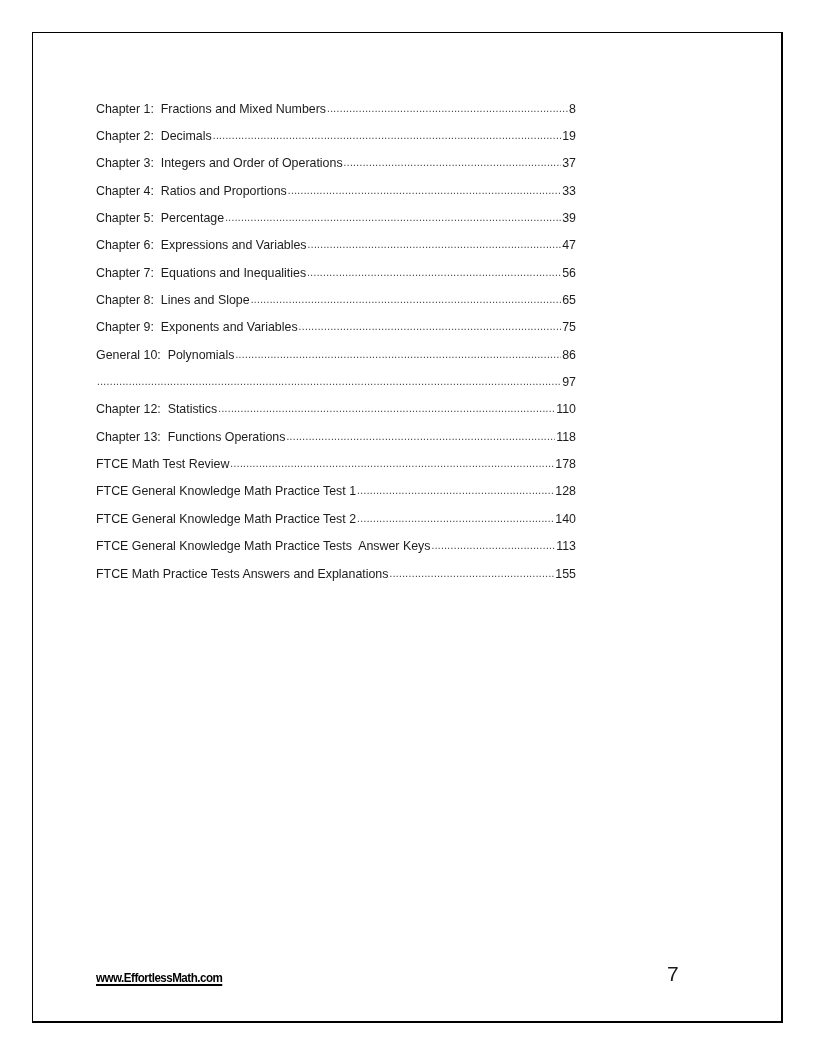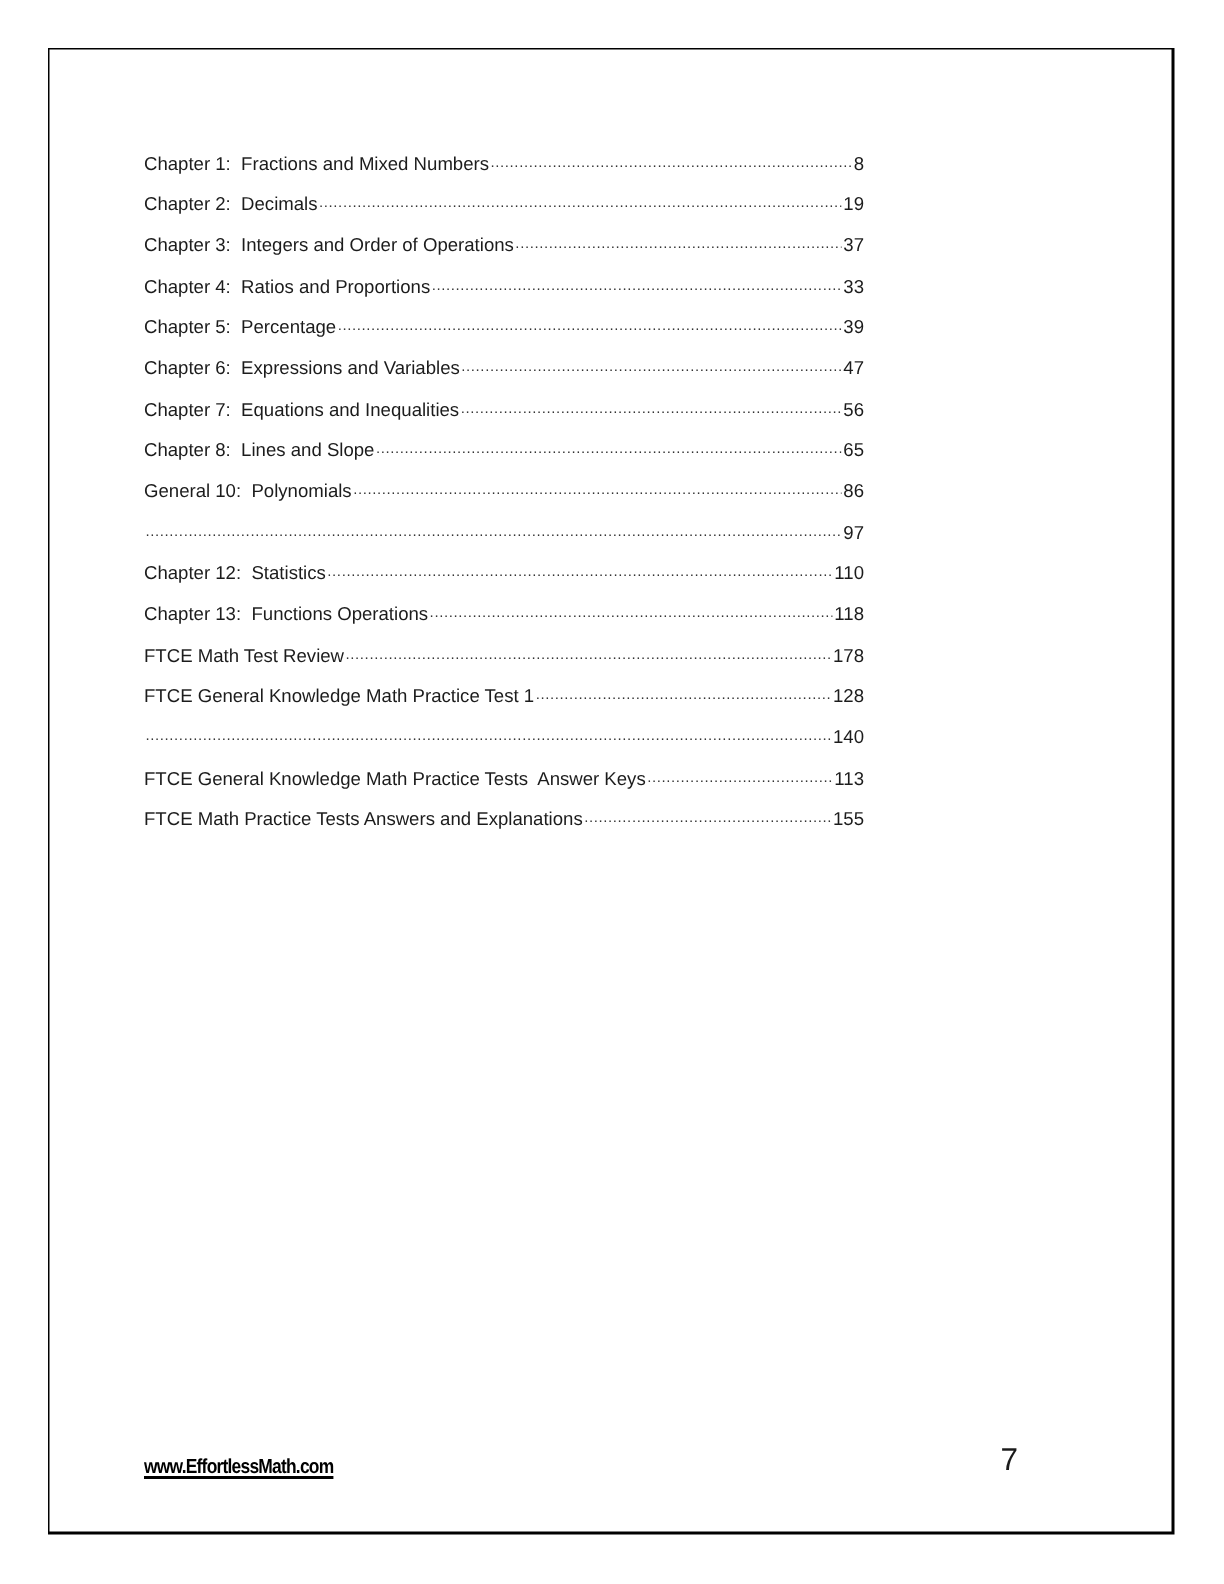--- a/index.html
+++ b/index.html
@@ -128,20 +128,25 @@
     <span class="toc-title">Chapter 7:  Equations and Inequalities</span>
     <span class="toc-leader"></span>
     <span class="toc-page">56</span>
   </li>
   <li class="toc-entry">
     <span class="toc-title">Chapter 8:  Lines and Slope</span>
     <span class="toc-leader"></span>
     <span class="toc-page">65</span>
   </li>
   <li class="toc-entry">
+    <span class="toc-title">Chapter 9:  Exponents and Variables</span>
+    <span class="toc-leader"></span>
+    <span class="toc-page">75</span>
+  </li>
+  <li class="toc-entry">
     <span class="toc-title">General 10:  Polynomials</span>
     <span class="toc-leader"></span>
     <span class="toc-page">86</span>
   </li>
   <li class="toc-entry">
     <span class="toc-leader"></span>
     <span class="toc-page">97</span>
   </li>
   <li class="toc-entry">
     <span class="toc-title">Chapter 12:  Statistics</span>
@@ -157,20 +162,21 @@
     <span class="toc-title">FTCE Math Test Review</span>
     <span class="toc-leader"></span>
     <span class="toc-page">178</span>
   </li>
   <li class="toc-entry">
     <span class="toc-title">FTCE General Knowledge Math Practice Test 1</span>
     <span class="toc-leader"></span>
     <span class="toc-page">128</span>
   </li>
   <li class="toc-entry">
+    <span class="toc-title">FTCE General Knowledge Math Practice Test 2</span>
     <span class="toc-leader"></span>
     <span class="toc-page">140</span>
   </li>
   <li class="toc-entry">
     <span class="toc-title">FTCE General Knowledge Math Practice Tests  Answer Keys</span>
     <span class="toc-leader"></span>
     <span class="toc-page">113</span>
   </li>
   <li class="toc-entry">
     <span class="toc-title">FTCE Math Practice Tests Answers and Explanations</span>

